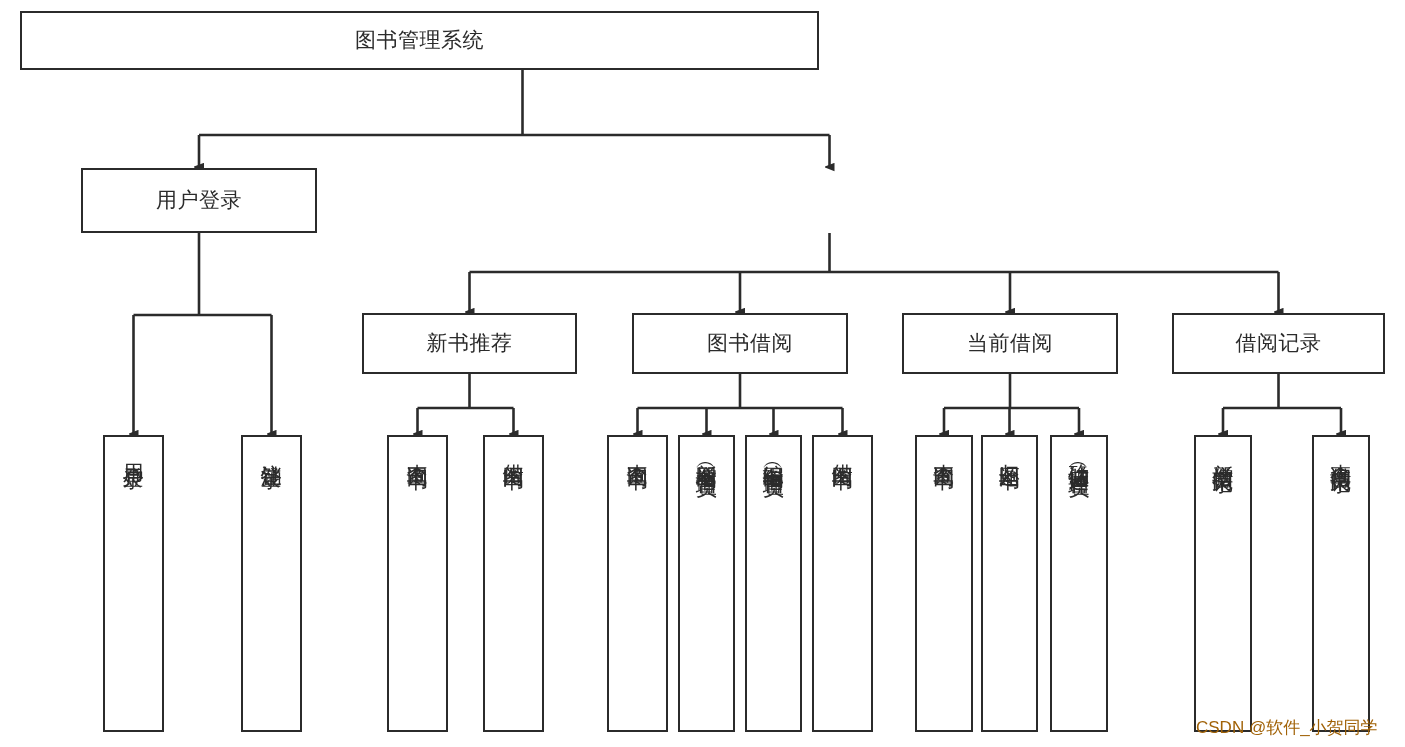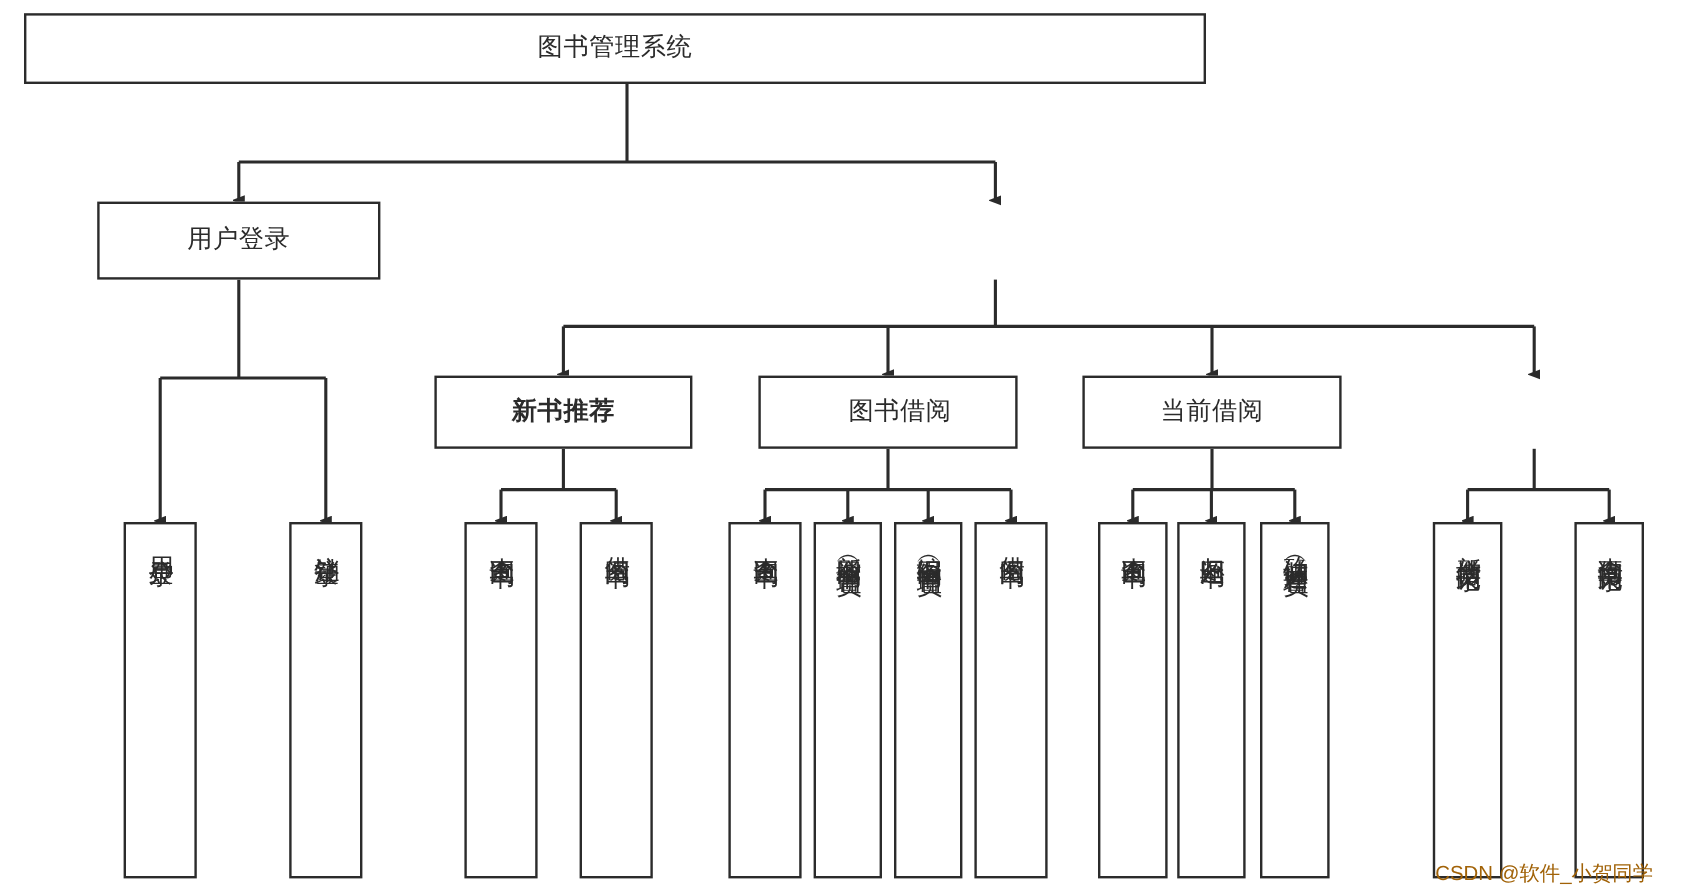--- a/index.html
+++ b/index.html
@@ -105,36 +105,39 @@
         <path d="M944,408 L944,434" marker-end="url(#arrow)"></path>
         <path d="M1009.5,408 L1009.5,434" marker-end="url(#arrow)"></path>
         <path d="M1079,408 L1079,434" marker-end="url(#arrow)"></path>
         <path d="M1278.5,374 L1278.5,408"></path>
         <path d="M1223,408 L1341,408"></path>
         <path d="M1223,408 L1223,434" marker-end="url(#arrow)"></path>
         <path d="M1341,408 L1341,434" marker-end="url(#arrow)"></path>
       </g>
   </svg>
 
-  <div class="node h" style="left: 20px; top: 11px; width: 985px; height: 59px;">
+  <div class="node h" style="left: 20px; top: 11px; width: 799px; height: 59px;">
     <span class="node-label">图书管理系统</span>
   </div>
 
   <div class="node h" style="left: 81px; top: 168px; width: 236px; height: 65px;">
     <span class="node-label">用户登录</span>
   </div>
 
-  <div class="node h" style="left: 362px; top: 313px; width: 215px; height: 61px; font-weight: bold;">
+  <div class="node h" style="left: 362px; top: 313px; width: 215px; height: 61px;">
     <span class="node-label">新书推荐</span>
   </div>
   <div class="node h" style="left: 632px; top: 313px; width: 216px; height: 61px; padding-left: 20px;">
     <span class="node-label">图书借阅</span>
   </div>
   <div class="node h" style="left: 902px; top: 313px; width: 216px; height: 61px;">
     <span class="node-label">当前借阅</span>
+  </div>
+  <div class="node h" style="left: 1172px; top: 313px; width: 213px; height: 61px;">
+    <span class="node-label">借阅记录</span>
   </div>
 
   <div class="node v" style="left: 103px; top: 435px; width: 61px; height: 297px;">
     <span class="node-label-v">用户登录</span>
   </div>
   <div class="node v" style="left: 241px; top: 435px; width: 61px; height: 297px;">
     <span class="node-label-v">注销登录</span>
   </div>
 
   <div class="node v" style="left: 387px; top: 435px; width: 61px; height: 297px;">

